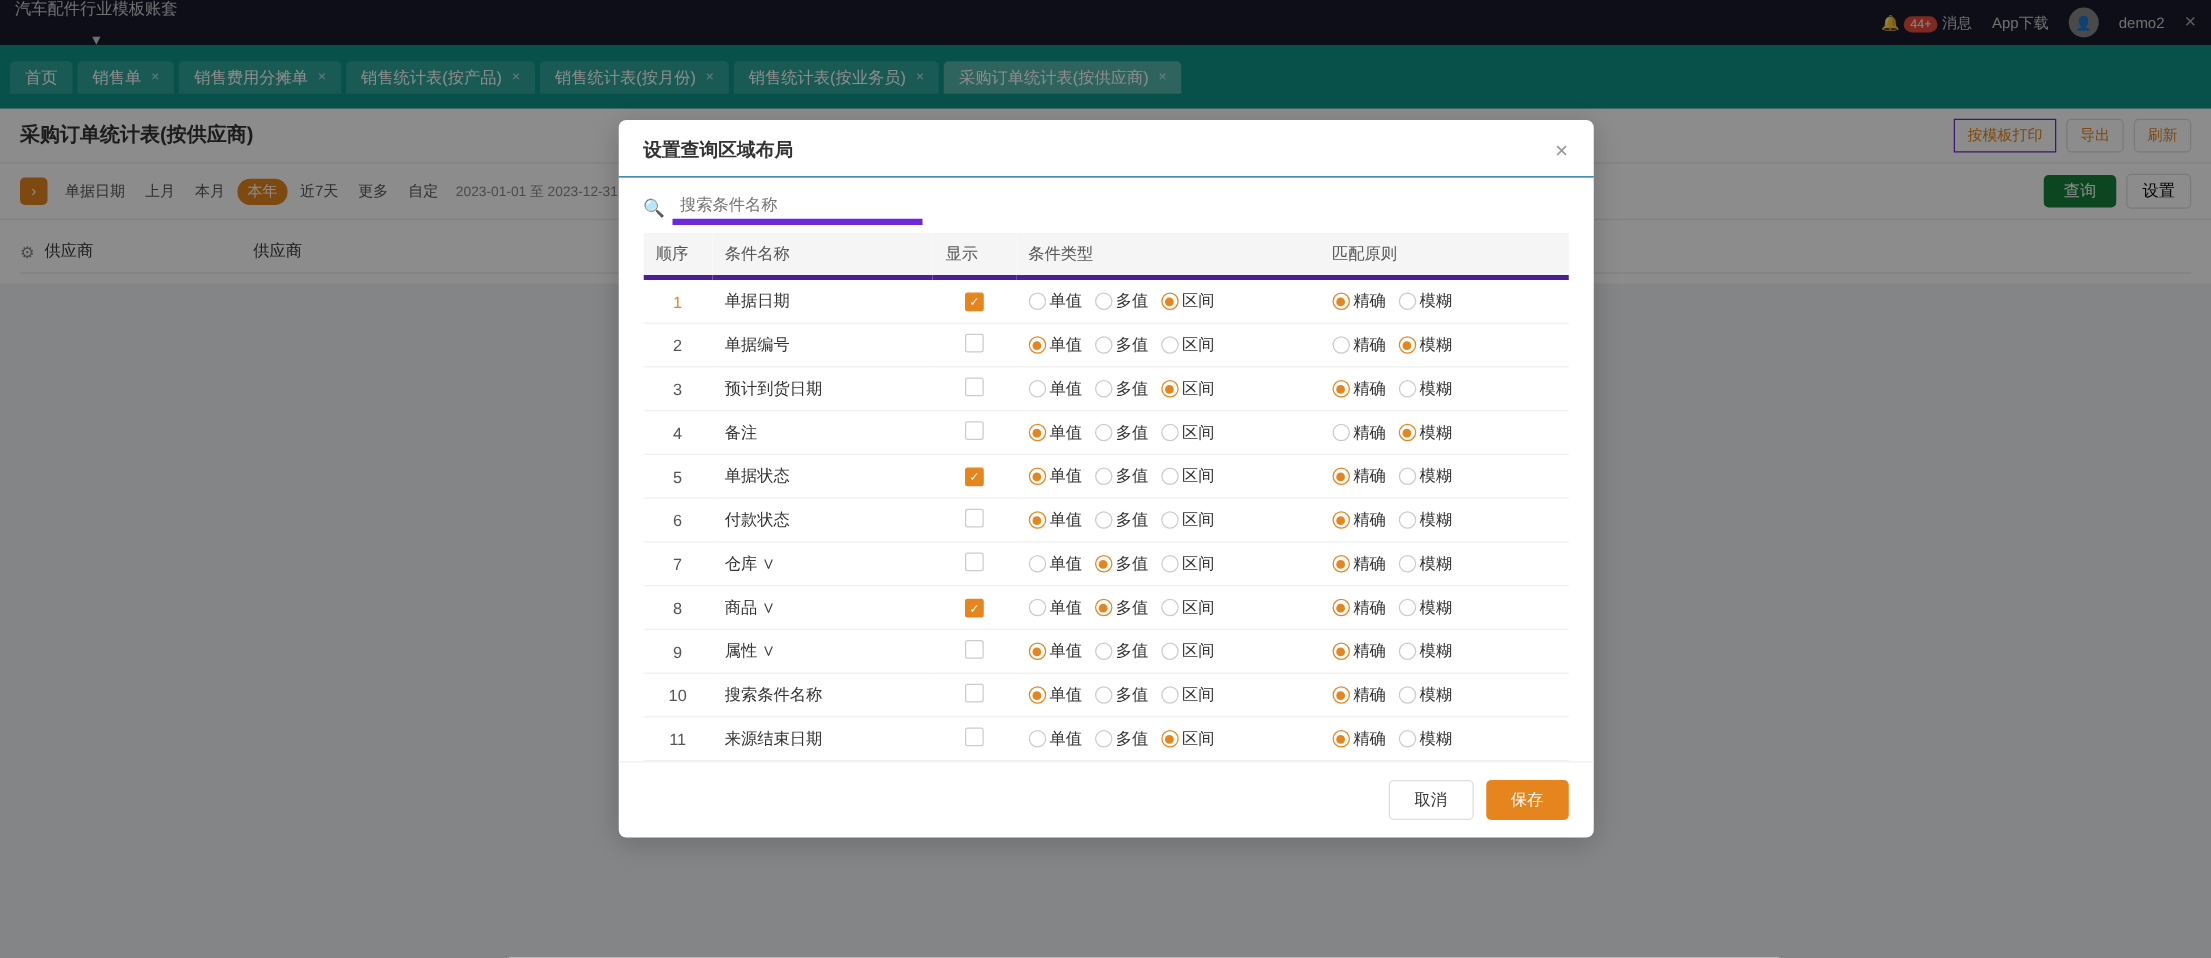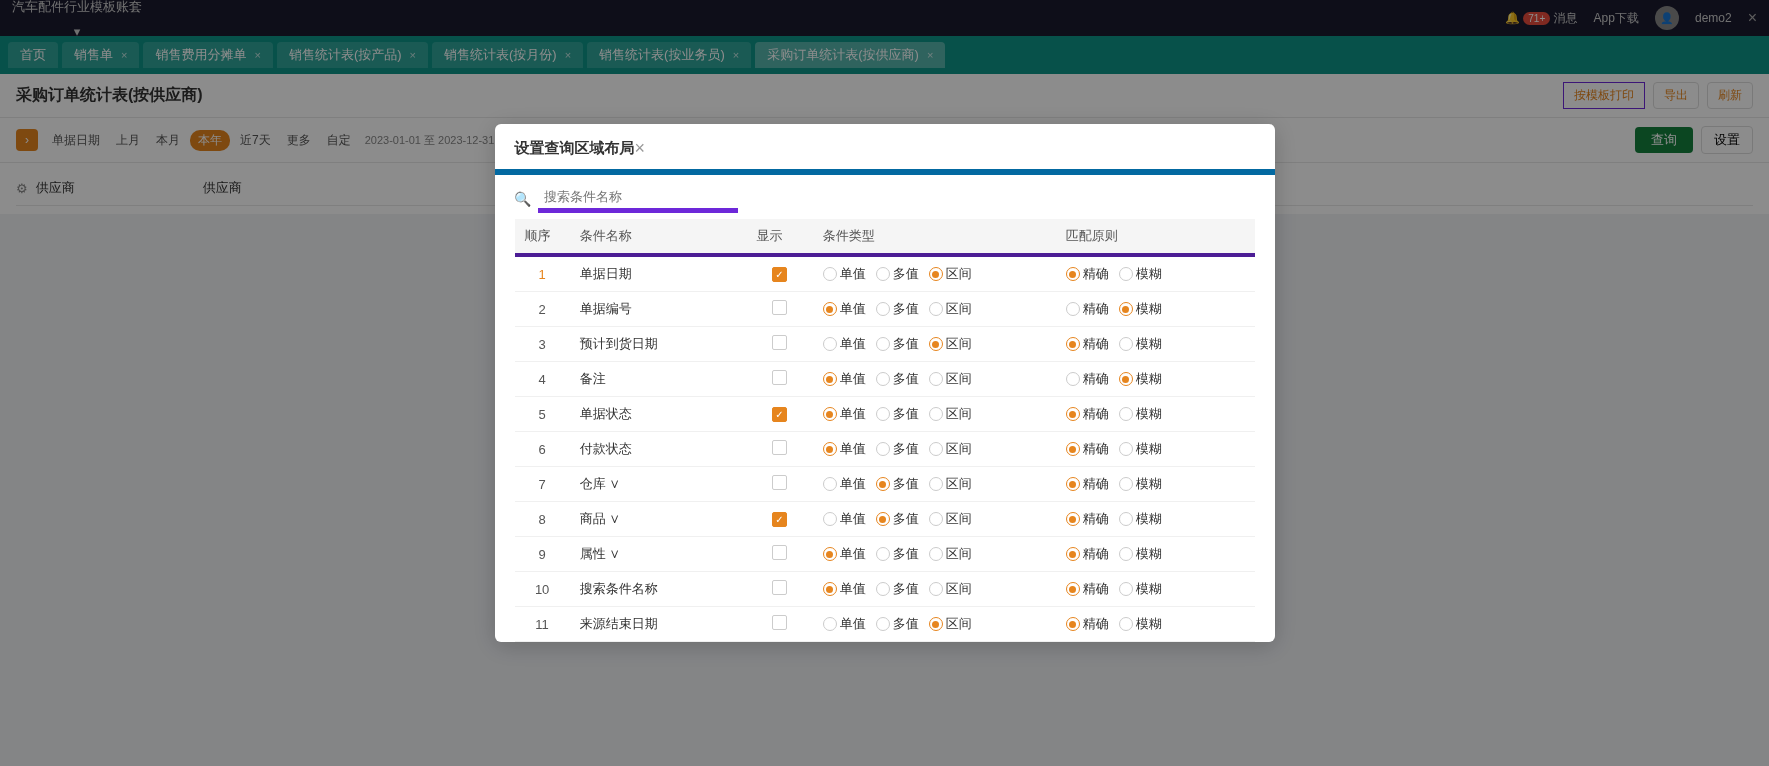--- a/index.html
+++ b/index.html
@@ -16,21 +16,21 @@
       color: #ccc;
     }
     .top-nav-left { display: flex; align-items: center; gap: 8px; font-size: 13px; flex-direction: column; }
     .top-nav-right { display: flex; align-items: center; gap: 16px; font-size: 12px; }
     .top-nav-right .badge { background: #e74c3c; color: #fff; border-radius: 10px; padding: 1px 5px; font-size: 10px; }
     .top-nav-right .close-x { color: #aaa; font-size: 16px; cursor: pointer; }
 
     
     .tab-bar {
       background: #0d9488;
-      height: 38px;
+      height: 51px;
       display: flex;
       align-items: center;
       padding: 0 8px;
       gap: 4px;
     }
     .tab-item {
       background: rgba(255,255,255,0.15);
       color: #fff;
       padding: 4px 12px;
       border-radius: 4px 4px 0 0;
@@ -108,22 +108,23 @@
       border-radius: 6px;
       width: 780px;
       max-height: 650px;
       display: flex;
       flex-direction: column;
       box-shadow: 0 4px 24px rgba(0,0,0,0.2);
     }
     .modal-header {
       display: flex;
       align-items: center;
+      justify-content: space-between;
       padding: 14px 20px 10px 20px;
-      border-bottom: 6px solid #0369a1;
+      border-bottom: 1px solid #0369a1;
     }
     .modal-title { font-size: 15px; font-weight: bold; color: #333; }
     .modal-close { background: none; border: none; font-size: 18px; color: #999; cursor: pointer; }
 
     
     .modal-tabs {
       display: flex;
       gap: 0;
       padding: 0 20px;
       border-bottom: 1px solid #e8e8e8;
@@ -256,21 +257,21 @@
   </style>
 </head>
 <body>
 
 <div class="top-nav">
   <div class="top-nav-left">
     <span>汽车配件行业模板账套</span>
     <span style="cursor:pointer;">▾</span>
   </div>
   <div class="top-nav-right">
-    <span style="cursor:pointer;">🔔 <span class="badge">71+</span> <span>消息</span></span>
+    <span style="cursor:pointer;">🔔 <span class="badge">44+</span> <span>消息</span></span>
     <span style="cursor:pointer;">App下载</span>
     <span style="width:24px;height:24px;border-radius:50%;background:#888;display:inline-flex;align-items:center;justify-content:center;color:#fff;font-size:11px;">👤</span>
     <span>demo2</span>
     <span class="close-x">×</span>
   </div>
 </div>
 
 <div class="tab-bar">
   <div class="tab-item">首页</div>
   <div class="tab-item">销售单 <span class="tab-close">×</span></div>
@@ -701,14 +702,18 @@
                     <span class="radio-circle"></span>
                     <span>模糊</span>
                   </span>
                 </div>
               </td>
             </tr>
           </tbody>
       </table>
     </div>
 
+    <div class="modal-footer">
+      <button class="btn-cancel">取消</button>
+      <button class="btn-save">保存</button>
+    </div>
   </div>
 </div>
 
 </body></html>

